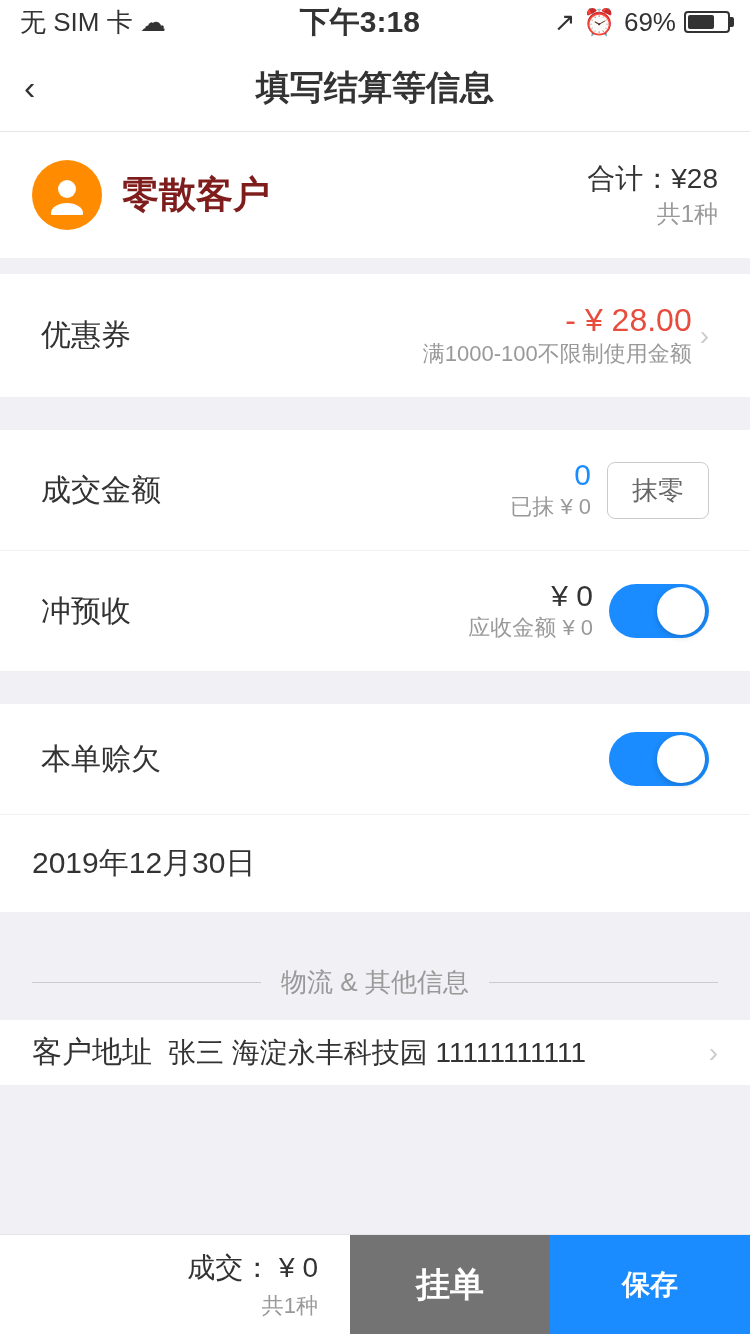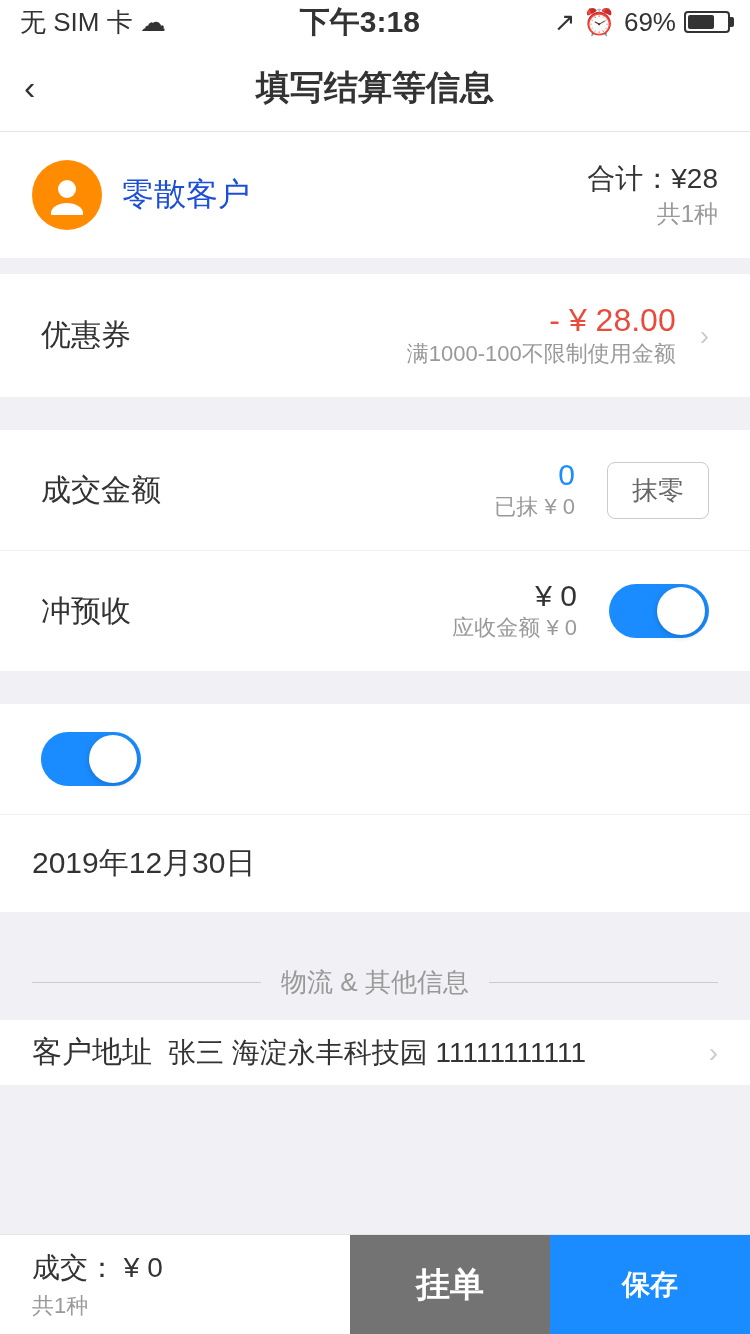--- a/index.html
+++ b/index.html
@@ -82,37 +82,37 @@
       justify-content: space-between;
       margin-bottom: 16px;
     }
     .customer-left { display: flex; align-items: center; gap: 20px; }
     .avatar {
       width: 70px; height: 70px; border-radius: 50%;
       background: #ff8c00;
       display: flex; align-items: center; justify-content: center;
       color: #fff; font-size: 32px;
     }
-    .customer-name { font-size: 32px; font-weight: 400; color: #1d4ed8; }
+    .customer-name { font-size: 37px; font-weight: 700; color: #7f1d1d; }
     .customer-right { text-align: right; }
     .total-label { font-size: 28px; color: #333; }
     .total-sub { font-size: 24px; color: #999; }
 
     
     .row-item {
       background: #fff;
       padding: 28px 41px;
       display: flex;
       align-items: center;
       justify-content: space-between;
       border-bottom: 1px solid #f0f0f0;
       position: relative;
     }
     .row-label { font-size: 30px; color: #333; }
-    .row-right { display: flex; align-items: center; gap: 16px; }
+    .row-right { display: flex; align-items: center; }
     .row-value { font-size: 30px; color: #333; }
     .row-value-blue { font-size: 30px; color: #1a8cff; }
     .row-discount { color: #e74c3c; font-size: 32px; font-weight: 500; }
     .row-hint { font-size: 22px; color: #999; }
     .chevron-right { font-size: 28px; color: #ccc; margin-left: 8px; }
 
     
     .round-zero-btn {
       border: 1px solid #ccc;
       border-radius: 8px;
@@ -194,20 +194,21 @@
       display: flex;
       align-items: center;
       border-top: 1px solid #e5e5e5;
     }
     .bottom-summary {
       flex: 1;
       padding: 0 32px;
       display: flex;
       flex-direction: column;
       gap: 4px;
+      align-items: flex-end;
     }
     .bottom-summary-main { font-size: 28px; color: #333; }
     .bottom-summary-sub { font-size: 22px; color: #999; }
     .btn-hold {
       width: 200px; height: 100px;
       background: #737373;
       display: flex; align-items: center; justify-content: center;
       font-size: 34px; font-weight: 600; color: #fff;
       cursor: pointer;
     }
@@ -298,20 +299,21 @@
           <div class="toggle-knob"></div>
         </div>
       </div>
     </div>
   </div>
 
   <div class="section-divider"></div>
 
   <div class="card">
     <div class="row-item">
+      <span class="row-label">本单赊欠</span>
       <div class="row-right">
         <div class="toggle">
           <div class="toggle-knob"></div>
         </div>
       </div>
     </div>
 
     <div class="due-date-row">
       <span class="due-date-value">2019年12月30日</span>
     </div>

